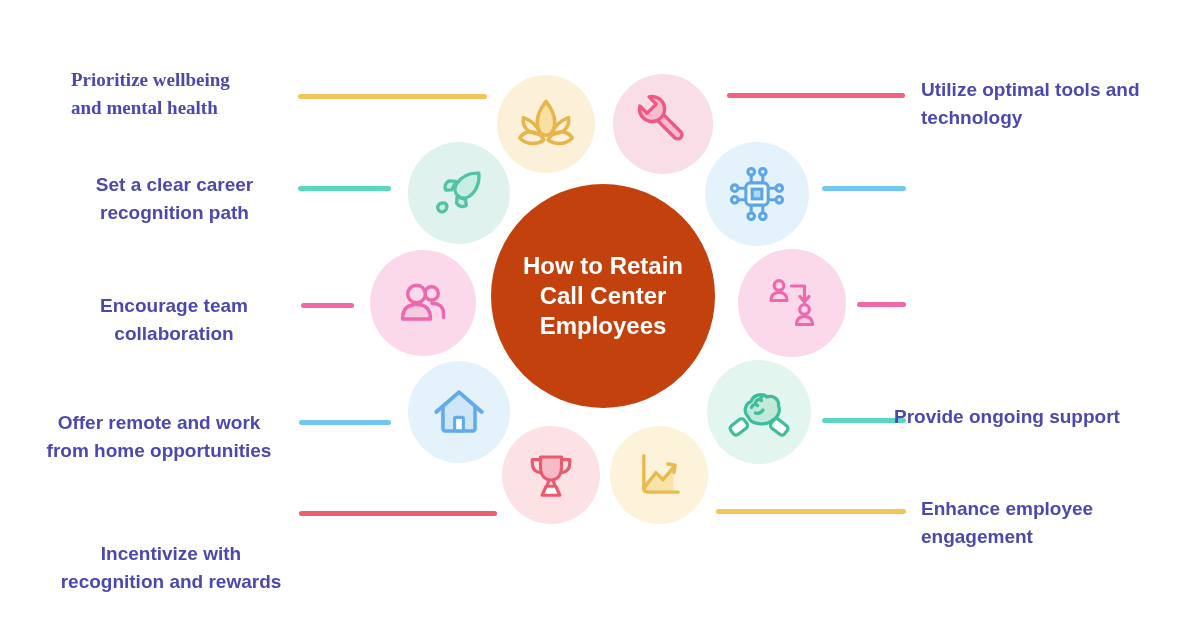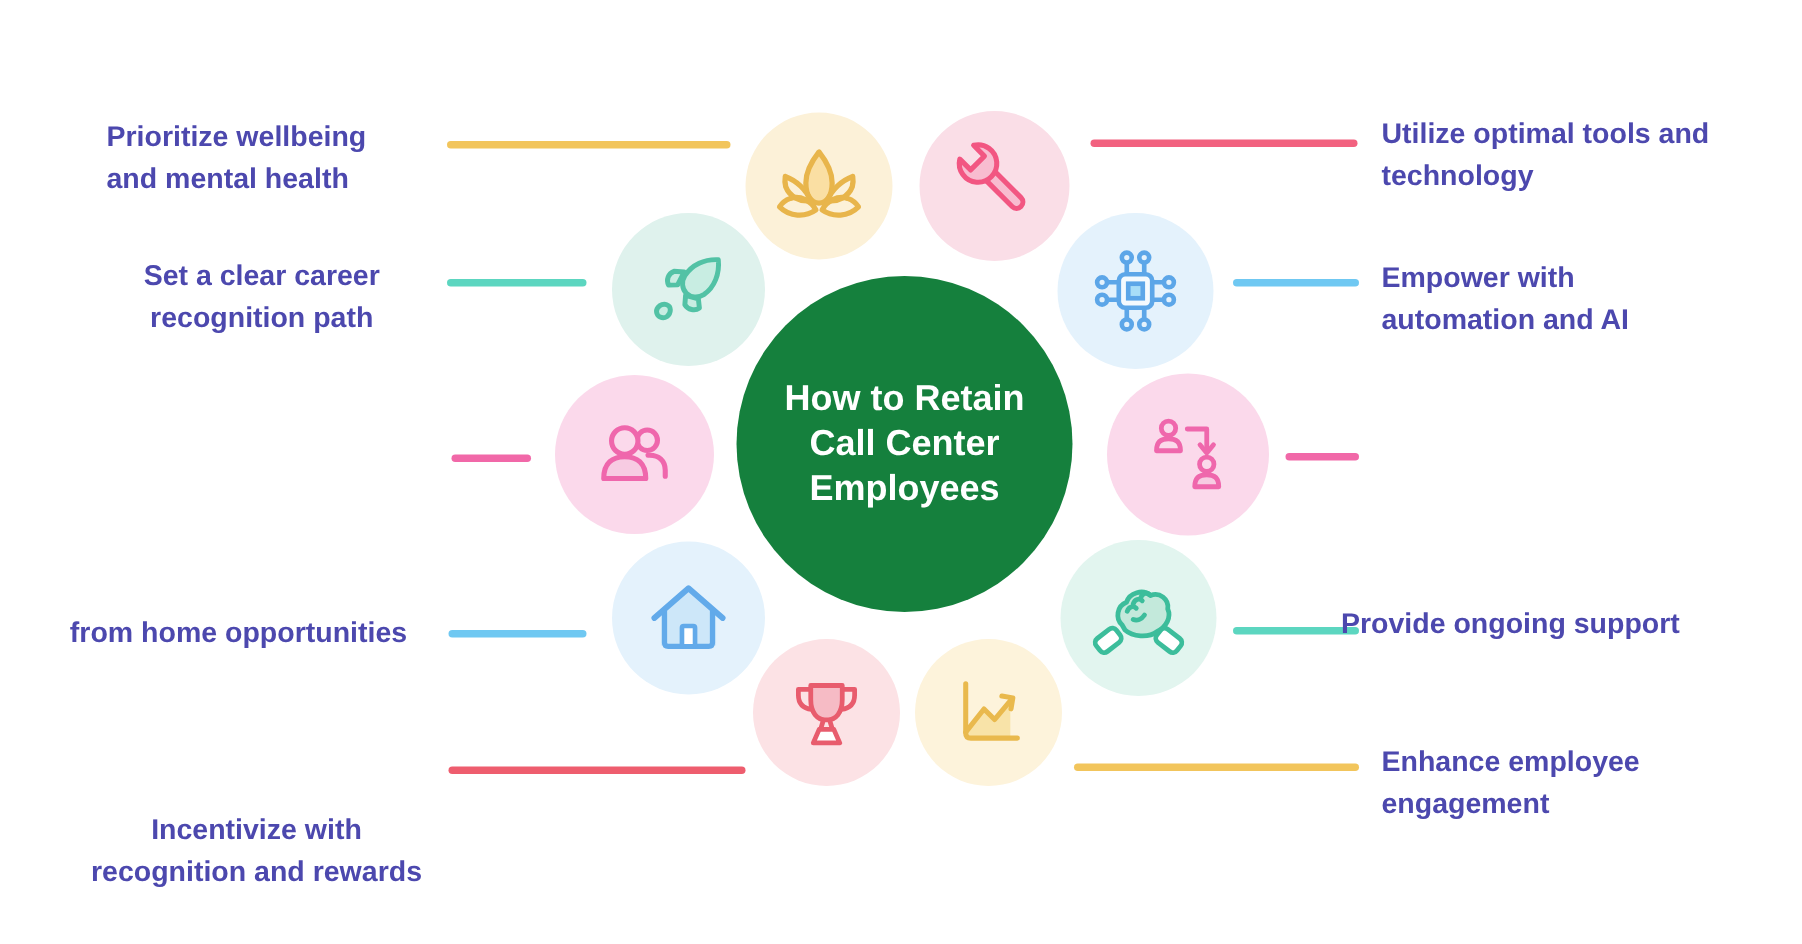--- a/index.html
+++ b/index.html
@@ -2,21 +2,21 @@
 <html><head>
 <meta charset="utf-8">
 <style>
   html,body{margin:0;padding:0;background:#fff;}
   .canvas{
     position:relative;width:1201px;height:629px;background:#ffffff;overflow:hidden;
     font-family:"Liberation Sans",sans-serif;
   }
   .center-circle{
     position:absolute;left:491px;top:184px;width:224px;height:224px;border-radius:50%;
-    background:#15803d;color:#ffffff;display:flex;flex-direction:column;
+    background:#c2410c;color:#ffffff;display:flex;flex-direction:column;
     align-items:center;justify-content:center;text-align:center;
     font-size:24px;line-height:30px;font-weight:700;
   }
   .bubble{
     position:absolute;border-radius:50%;display:flex;align-items:center;justify-content:center;
   }
   .connector{position:absolute;height:5px;border-radius:2.5px;}
   .label{
     position:absolute;font-weight:700;font-size:19px;line-height:28px;color:#4C48AE;
   }
@@ -42,21 +42,21 @@
   .c3{left:298px;top:186px;width:93px;background:#5CD6C0;}
   .c4{left:822px;top:186px;width:84px;background:#6FC8F2;}
   .c5{left:301px;top:303px;width:53px;background:#F168A8;}
   .c6{left:857px;top:302px;width:49px;background:#F168A8;}
   .c7{left:299px;top:420px;width:92px;background:#6FC8F2;}
   .c8{left:822px;top:418px;width:84px;background:#5CD6C0;}
   .c9{left:299px;top:511px;width:198px;background:#EE5D6E;}
   .c10{left:716px;top:509px;width:190px;background:#F2C55C;}
 
   
-  .l1{left:71px;top:78px;width:225px;}
+  .l1{left:71px;top:66px;width:225px;font-family:Liberation Serif, serif;}
   .l2{left:60px;top:171px;width:229px;}
   .l3{left:60px;top:292px;width:228px;}
   .l4{left:30px;top:409px;width:258px;}
   .l5{left:42px;top:500px;width:258px;margin-top:40px;}
   .r1{left:921px;top:76px;width:270px;}
   .r2{left:921px;top:172px;width:262px;}
   .r3{left:921px;top:289px;width:262px;}
   .r4{left:894px;top:403px;width:275px;}
   .r5{left:921px;top:495px;width:262px;}
 </style>
@@ -83,35 +83,36 @@
   <div class="connector c10"></div>
 
   <div class="label ta-l l1">
     <span>Prioritize wellbeing</span>
     <span>and mental health</span>
   </div>
   <div class="label ta-r l2">
     <span>Set a clear career</span>
     <span>recognition path</span>
   </div>
+  <div class="label ta-r l3">
+    <span>Encourage team</span>
+    <span>collaboration</span>
+  </div>
   <div class="label ta-r l4">
+    <span>Offer remote and work</span>
     <span>from home opportunities</span>
   </div>
   <div class="label ta-r l5">
     <span>Incentivize with</span>
     <span>recognition and rewards</span>
   </div>
 
   <div class="label ta-l r1">
     <span>Utilize optimal tools and</span>
     <span>technology</span>
-  </div>
-  <div class="label ta-l r2">
-    <span>Empower with</span>
-    <span>automation and AI</span>
   </div>
   <div class="label ta-l r4">
     <span>Provide ongoing support</span>
     <span></span>
   </div>
   <div class="label ta-l r5">
     <span>Enhance employee</span>
     <span>engagement</span>
   </div>
 

